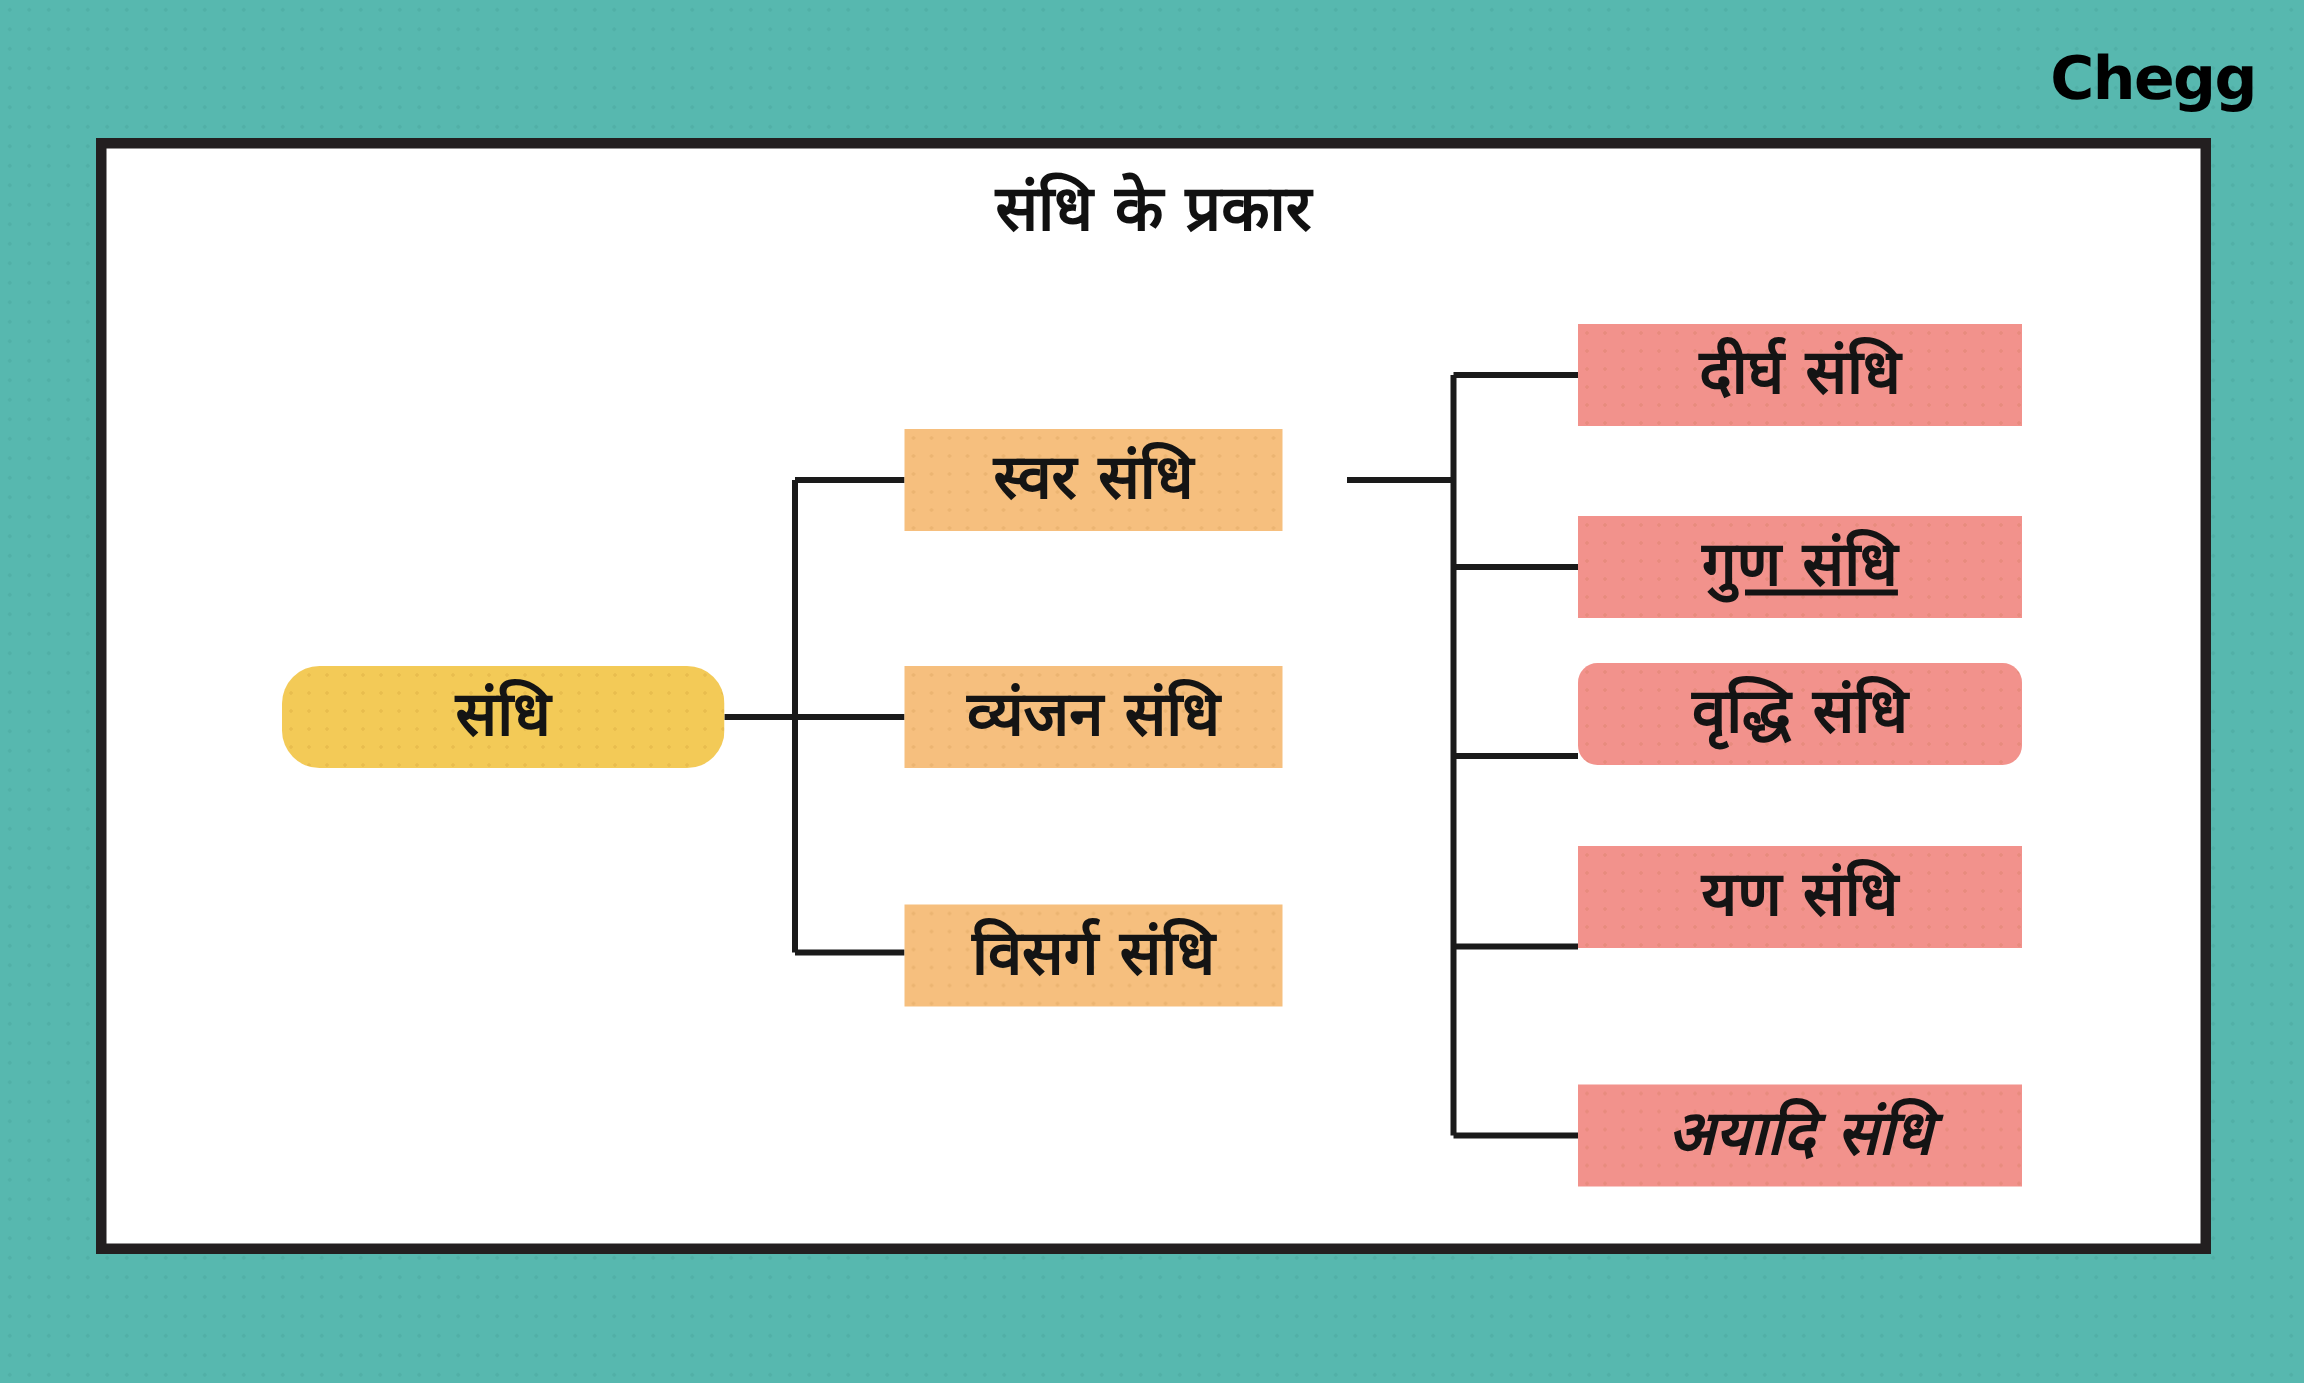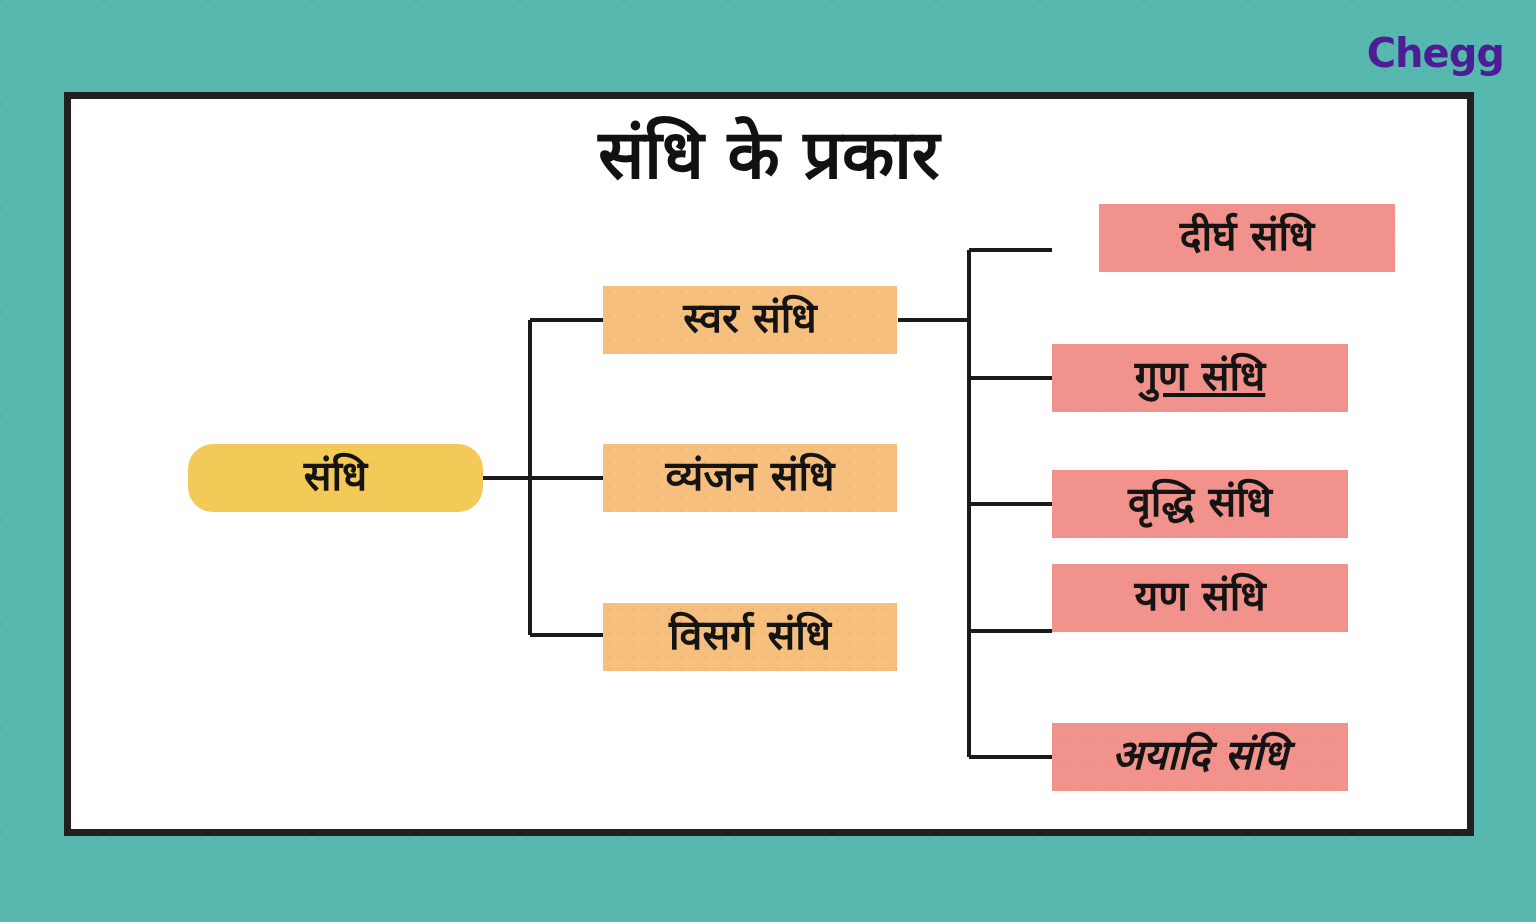--- a/index.html
+++ b/index.html
@@ -28,58 +28,58 @@
     height: 744px;
     background: #ffffff;
     border: 7px solid #231F20;
   }
   .title {
     position: absolute;
     left: 64px;
     top: 114px;
     width: 1410px;
     text-align: center;
-    font-size: 68px;
+    font-size: 42px;
     font-weight: 700;
     color: #111111;
     line-height: 1.2;
   }
   .node {
     position: absolute;
     height: 68px;
     display: flex;
     align-items: center;
     justify-content: center;
     font-size: 41px;
     font-weight: 600;
     color: #141414;
     background-image: radial-gradient(rgba(140,80,0,0.10) 1px, transparent 1.3px);
     background-size: 12px 12px;
     line-height: 1;
     padding-bottom: 4px;
   }
   .node.w-left  { left: 188px; width: 295px; border-radius: 25px; }
-  .node.w-mid   { left: 603px; width: 294px; }
+  .node.w-mid   { left: 603px; width: 252px; }
   .node.w-right { left: 1052px; width: 296px; }
   svg.connectors {
     position: absolute;
     left: 0; top: 0;
     width: 1536px; height: 922px;
     pointer-events: none;
   }
   svg.connectors path {
     stroke: #1A1A1A;
     stroke-width: 4;
     fill: none;
   }
 </style>
 </head>
 <body>
 
-<div class="brand" style="color:#4c1d95;">Chegg</div>
+<div class="brand" style="color:#000000;">Chegg</div>
 
 <div class="panel"></div>
 
 <div class="title">संधि के प्रकार</div>
 
 <svg class="connectors" viewBox="0 0 1536 922" xmlns="http://www.w3.org/2000/svg">
 
   <path d="M 483 478 H 530"></path>
   <path d="M 530 320 V 635"></path>
   <path d="M 530 320 H 603"></path>
@@ -94,17 +94,17 @@
   <path d="M 969 631 H 1052"></path>
   <path d="M 969 757 H 1052"></path>
 </svg>
 
 <div class="node w-left" style="top:444px; background-color:#F3CA57;">संधि</div>
 
 <div class="node w-mid" style="top:286px; background-color:#F6BF7E;">स्वर संधि</div>
 <div class="node w-mid" style="top:444px; background-color:#F6BF7E;">व्यंजन संधि</div>
 <div class="node w-mid" style="top:603px; background-color:#F6BF7E;">विसर्ग संधि</div>
 
-<div class="node w-right" style="top:204px; background-color:#F2928C;margin-left:47px;">दीर्घ संधि</div>
+<div class="node w-right" style="top:216px; background-color:#F2928C;">दीर्घ संधि</div>
 <div class="node w-right" style="top:344px; background-color:#F2928C;text-decoration:underline;">गुण संधि</div>
-<div class="node w-right" style="top:470px; background-color:#F2928C;">वृद्धि संधि</div>
+<div class="node w-right" style="top:442px; background-color:#F2928C;border-radius:13px;">वृद्धि संधि</div>
 <div class="node w-right" style="top:564px; background-color:#F2928C;">यण संधि</div>
 <div class="node w-right" style="top:723px; background-color:#F2928C;font-style:italic;">अयादि संधि</div>
 
 </body></html>

